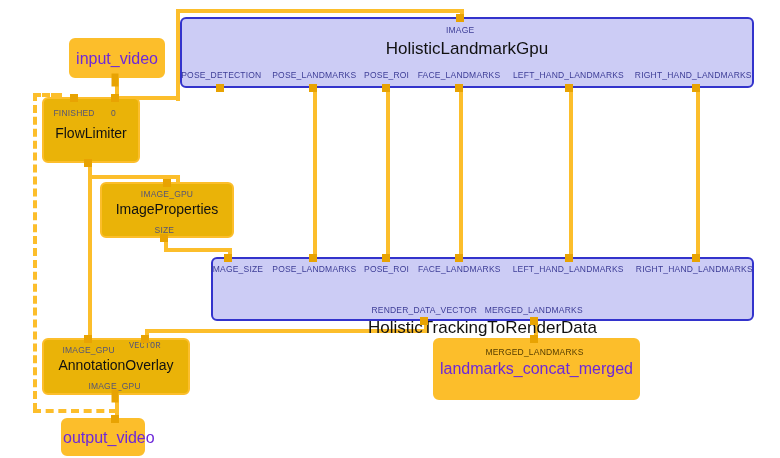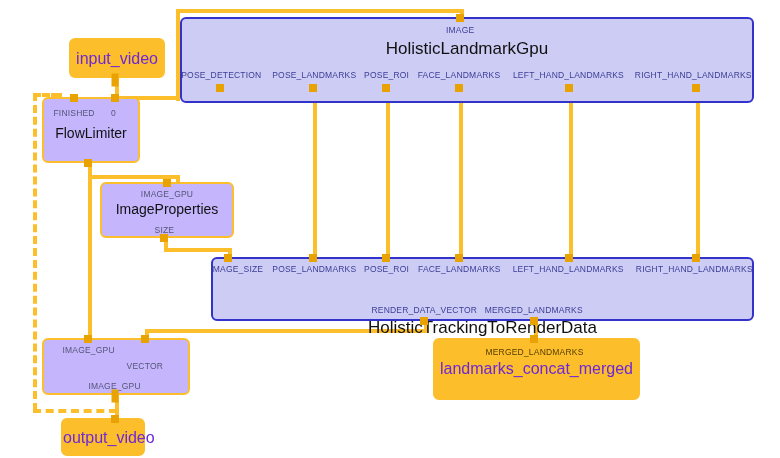--- a/index.html
+++ b/index.html
@@ -3,21 +3,21 @@
 <meta charset="utf-8">
 <style>
   html,body{margin:0;padding:0;background:#ffffff;}
   body{font-family:"Liberation Sans","DejaVu Sans",sans-serif;}
   #canvas{position:relative;width:780px;height:458px;background:#ffffff;overflow:hidden;}
 
   
   .node{position:absolute;box-sizing:border-box;border-radius:6px;}
 
   .node-calc{              
-    background:#c4b5fd;border:2px solid #fcbe2b;
+    background:#eab308;border:2px solid #fcbe2b;
   }
   .node-sub{               
     background:#ccccf5;border:2px solid #3333cc;
   }
   .node-stream{            
     background:#fcbe2b;border:2px solid #fcbe2b;
   }
 
   .node-title{
     position:absolute;left:0;right:0;text-align:center;
@@ -112,21 +112,21 @@
   <div class="port" style="left:88px;top:163px;"></div>
 
   <div class="node node-calc" style="left:100px;top:182px;width:134px;height:56px;">
     <div class="port-label pl-gray" style="left:50%;top:5px;">IMAGE_GPU</div>
     <div class="node-title" style="top:17px;">ImageProperties</div>
     <div class="port-label pl-gray" style="left:48%;top:41px;">SIZE</div>
   </div>
   <div class="port" style="left:167px;top:183px;"></div>
   <div class="port" style="left:164px;top:238px;"></div>
 
-  <div class="node node-sub" style="left:180px;top:17px;width:574px;height:86px;">
+  <div class="node node-sub" style="left:180px;top:17px;width:574px;height:71px;">
     <div class="port-label pl-blue" style="left:48.8%;top:6px;">IMAGE</div>
     <div class="node-title" style="top:20px;">HolisticLandmarkGpu</div>
     <div class="port-label pl-blue" style="left:6.9%;top:51px;">POSE_DETECTION</div>
     <div class="port-label pl-blue" style="left:23.2%;top:51px;">POSE_LANDMARKS</div>
     <div class="port-label pl-blue" style="left:35.9%;top:51px;">POSE_ROI</div>
     <div class="port-label pl-blue" style="left:48.6%;top:51px;">FACE_LANDMARKS</div>
     <div class="port-label pl-blue" style="left:67.8%;top:51px;">LEFT_HAND_LANDMARKS</div>
     <div class="port-label pl-blue" style="left:89.7%;top:51px;">RIGHT_HAND_LANDMARKS</div>
   </div>
   <div class="port" style="left:460px;top:18px;"></div>
@@ -152,21 +152,22 @@
   <div class="port" style="left:313px;top:258px;"></div>
   <div class="port" style="left:386px;top:258px;"></div>
   <div class="port" style="left:459px;top:258px;"></div>
   <div class="port" style="left:569px;top:258px;"></div>
   <div class="port" style="left:696px;top:258px;"></div>
   <div class="port" style="left:424px;top:321px;"></div>
   <div class="port" style="left:534px;top:321px;"></div>
 
   <div class="node node-calc" style="left:42px;top:338px;width:148px;height:57px;">
     <div class="port-label pl-gray" style="left:31%;top:5px;">IMAGE_GPU</div>
-    <div class="port-label pl-gray" style="left:70%;top:21px;">VECTOR</div>
+    <div class="port-label pl-gray" style="left:70%;top:1px;font-family:Liberation Mono, monospace;">VECTOR</div>
+    <div class="node-title" style="top:17px;">AnnotationOverlay</div>
     <div class="port-label pl-gray" style="left:49%;top:41px;">IMAGE_GPU</div>
   </div>
   <div class="port" style="left:88px;top:339px;"></div>
   <div class="port" style="left:145px;top:339px;"></div>
   <div class="port-tall" style="left:115px;top:396px;"></div>
 
   <div class="node node-stream" style="left:61px;top:418px;width:84px;height:38px;">
     <div class="node-title" style="top:9px;">output_video</div>
   </div>
   <div class="port" style="left:115px;top:419px;"></div>

